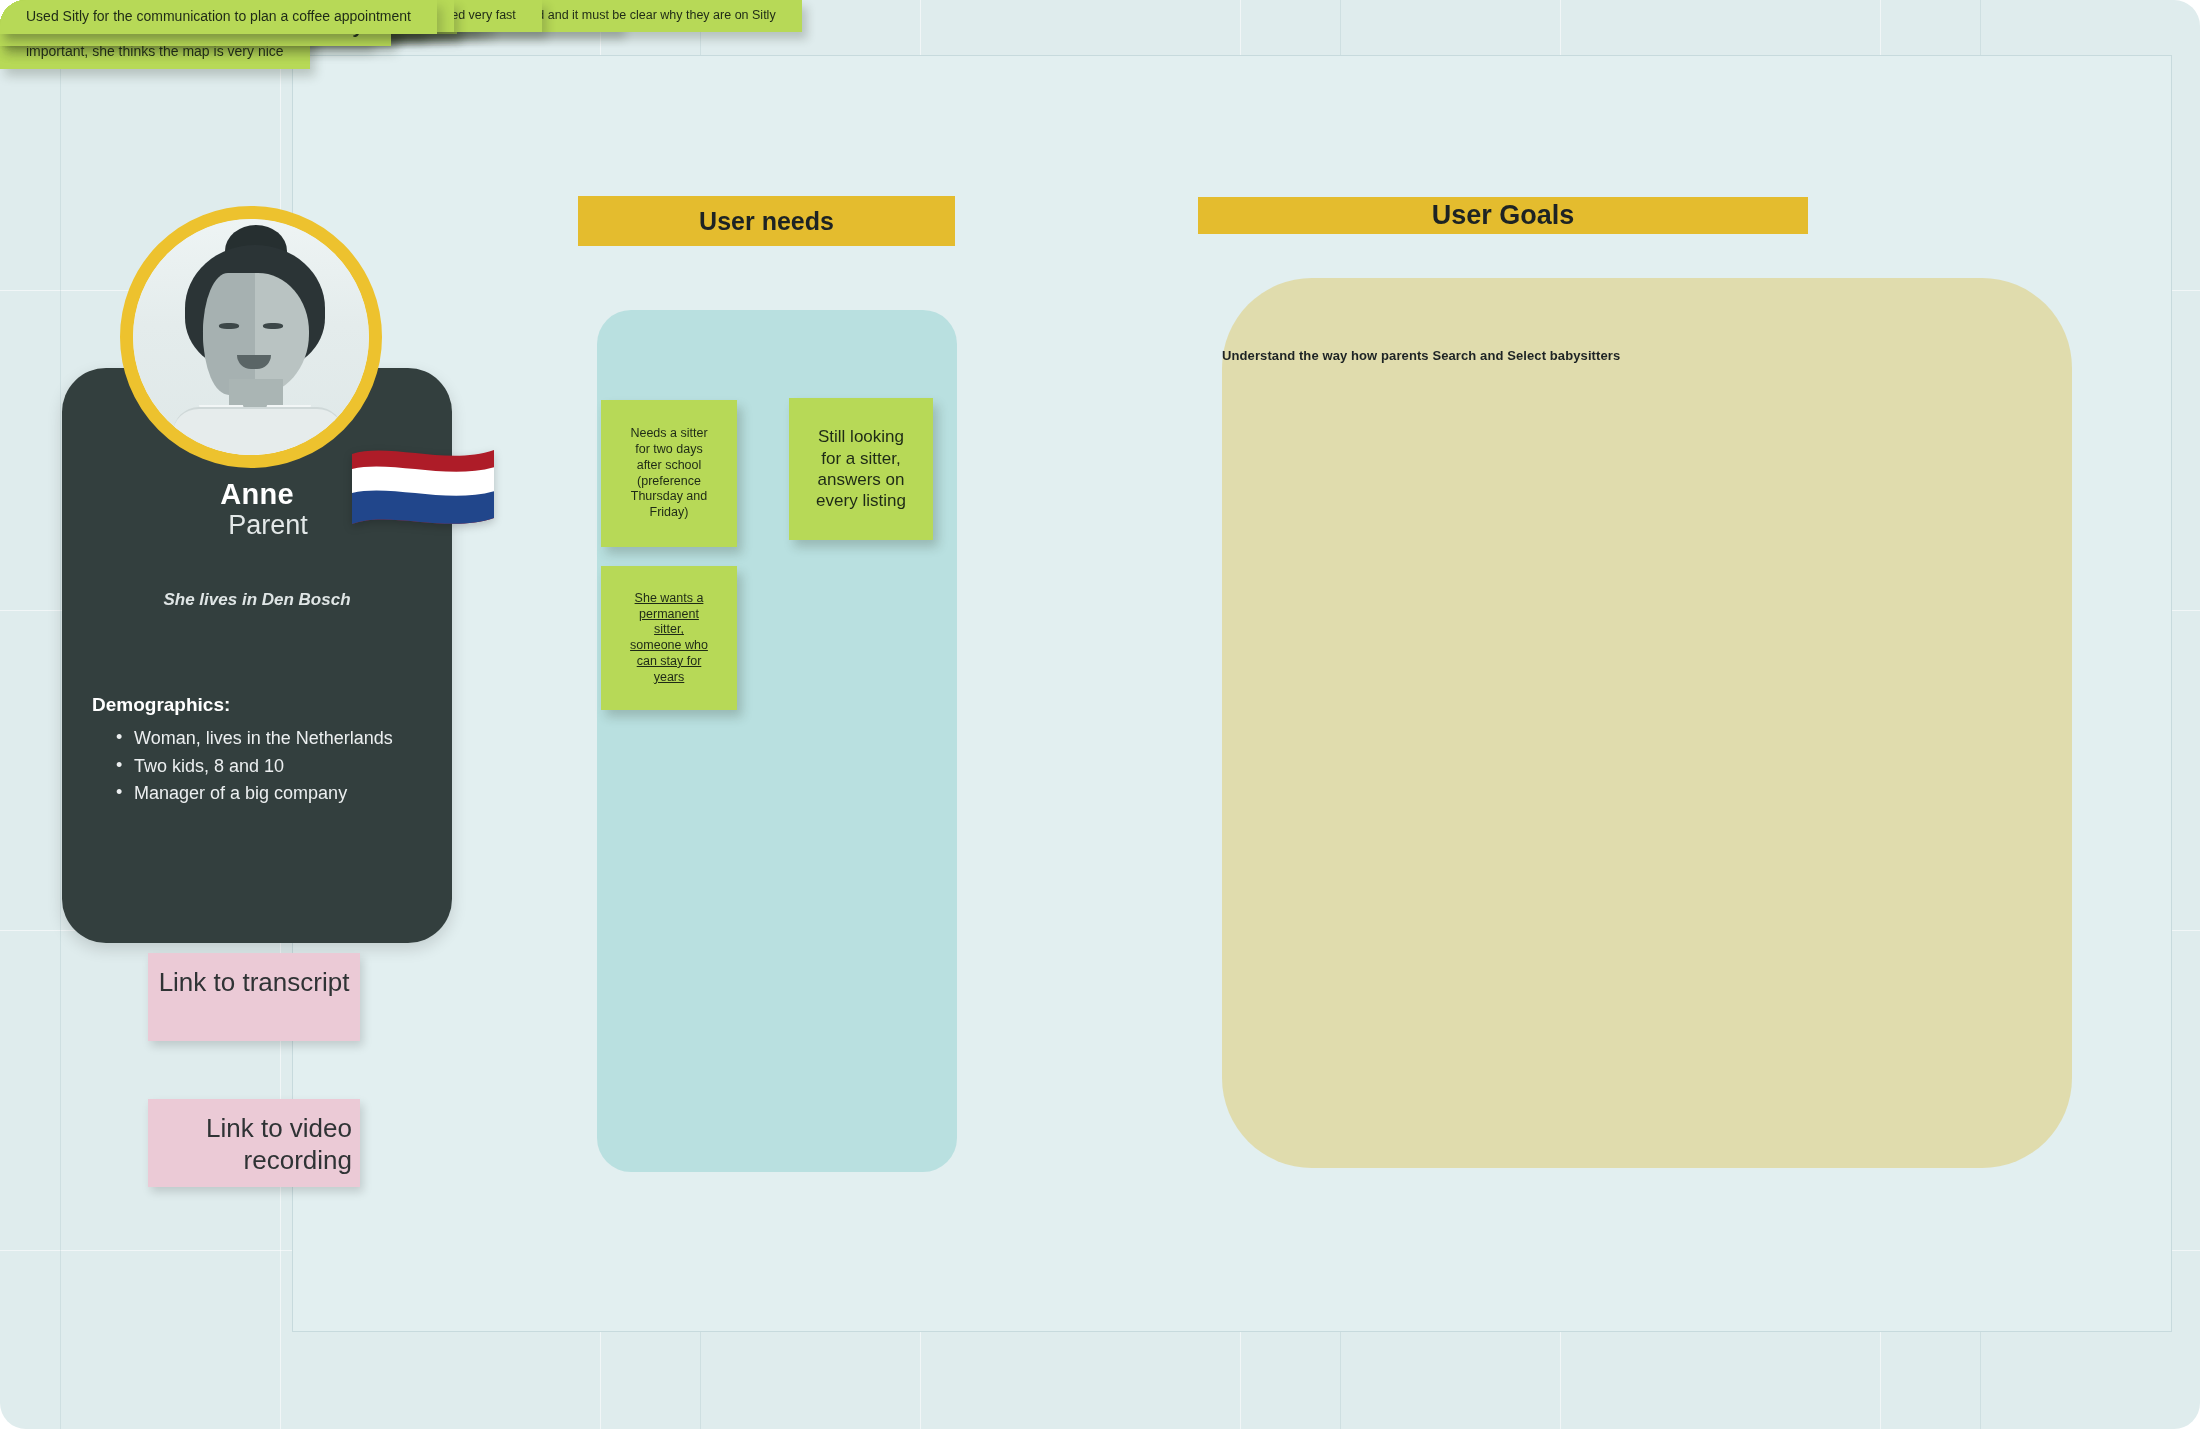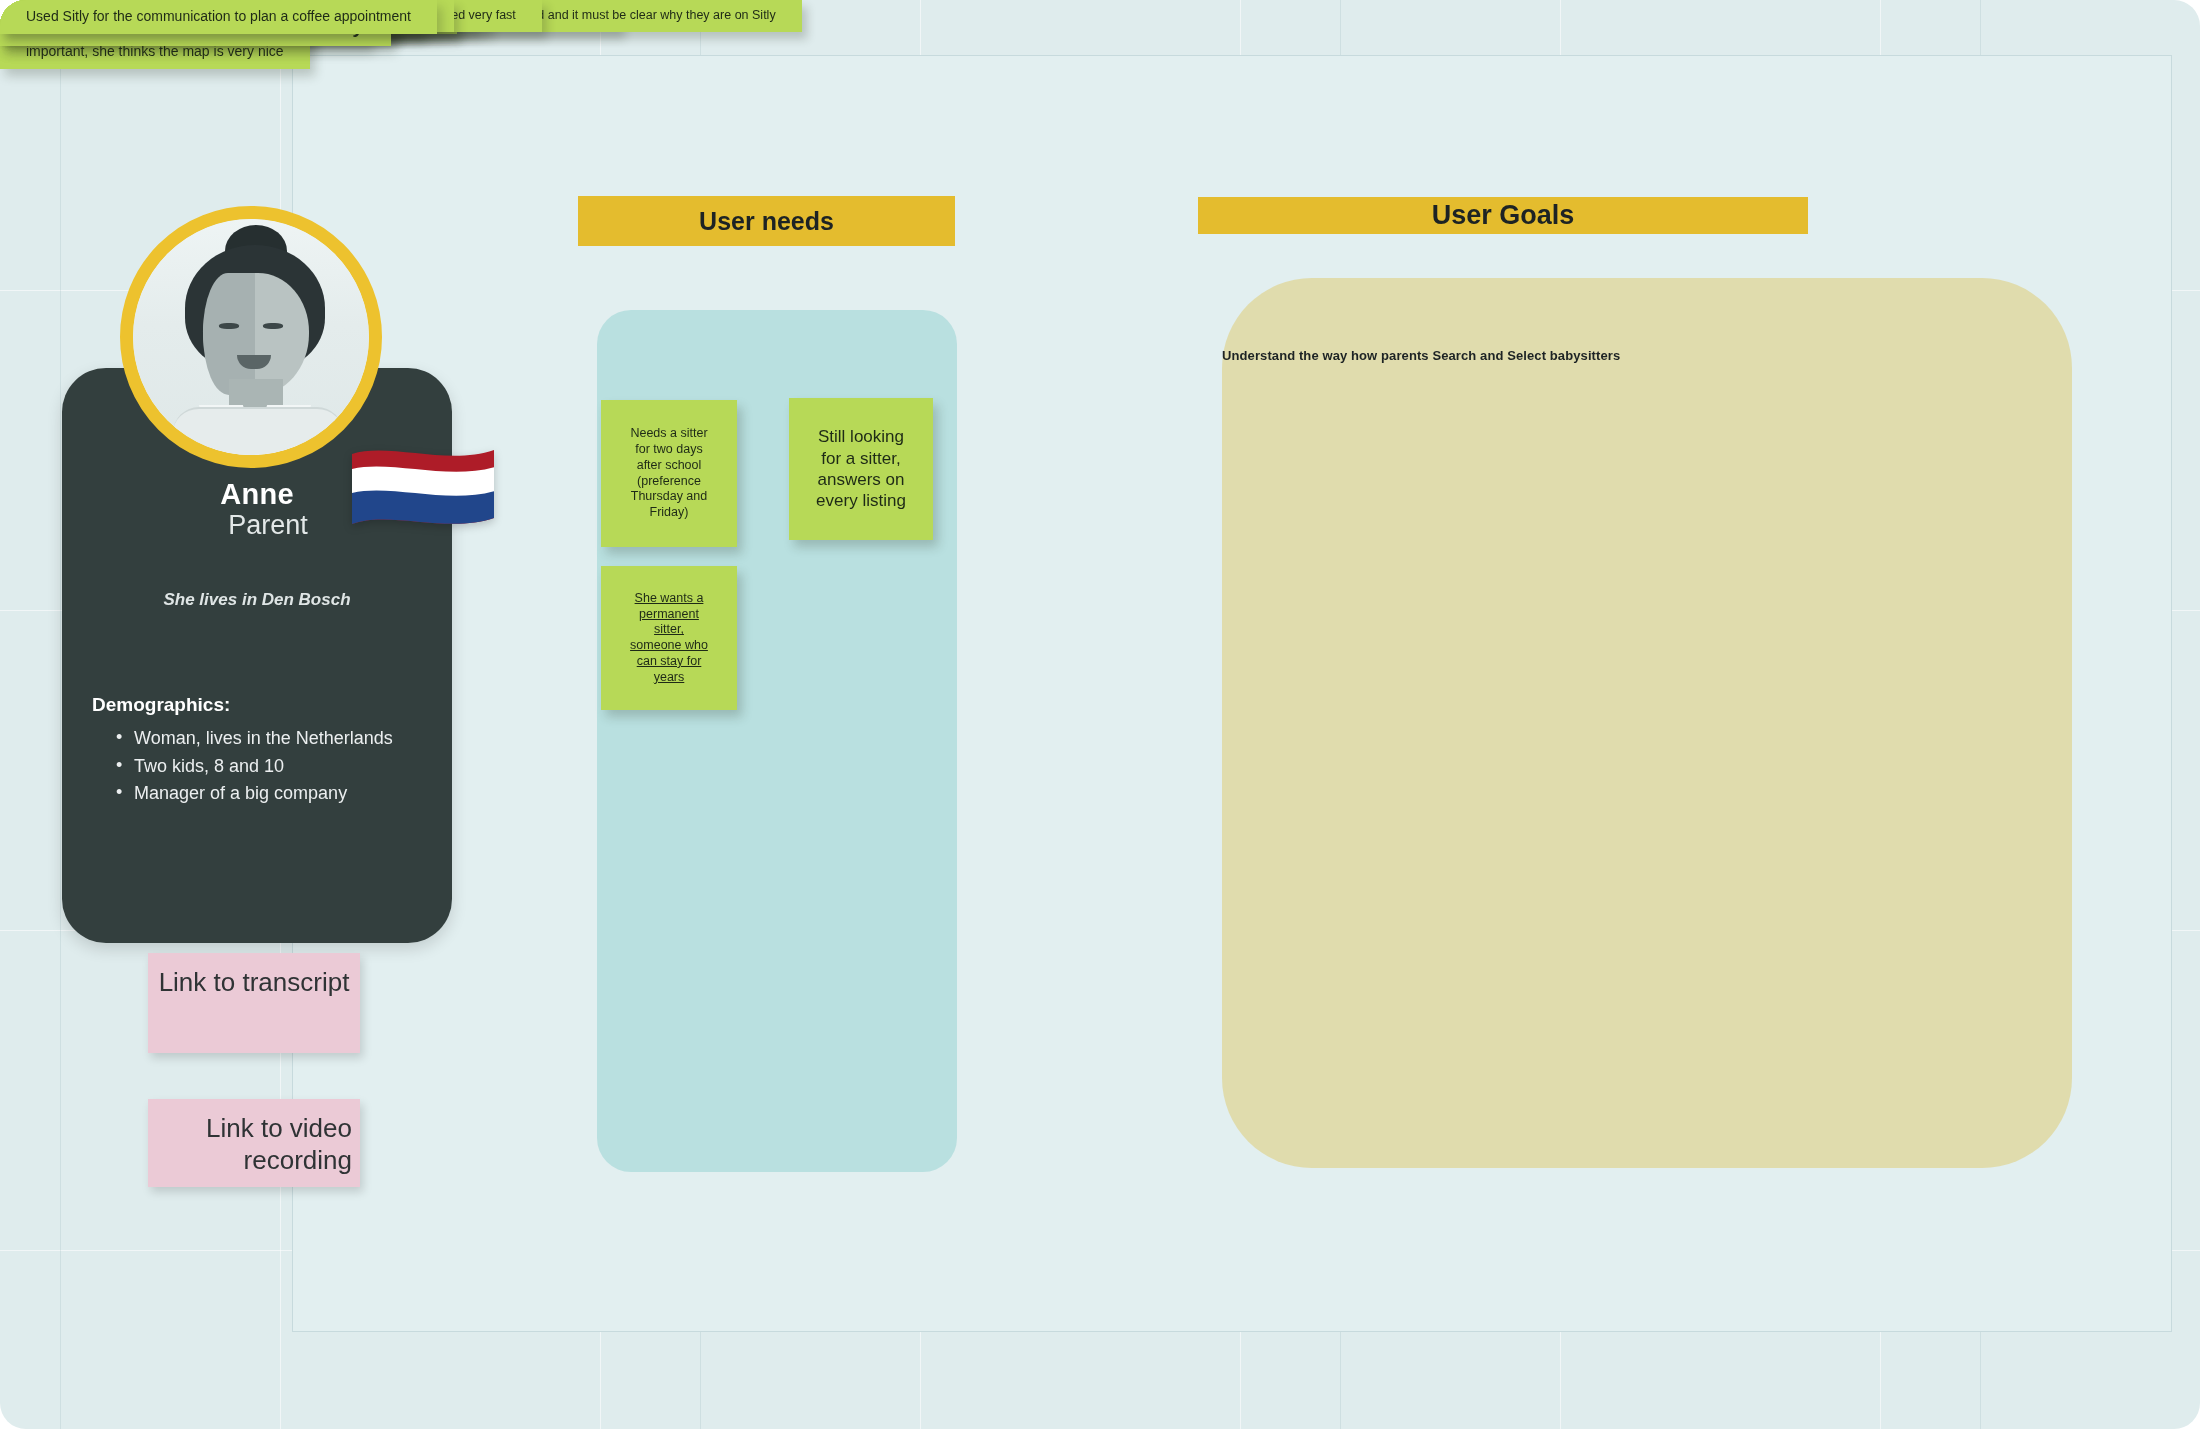--- a/index.html
+++ b/index.html
@@ -176,21 +176,21 @@
     width: 212px;
     background: #ebcad6;
     color: #2f3335;
     font-size: 26px;
     line-height: 1.22;
     text-align: center;
     padding: 14px 8px;
     box-shadow: 3px 5px 9px rgba(0,0,0,.15);
     cursor: pointer;
   }
-  #link-transcript { left: 148px; top: 953px; height: 100px; }
+  #link-transcript { left: 148px; top: 953px; height: 88px; }
   #link-video      { left: 148px; top: 1099px; height: 88px; text-align: right; }
 
   
   .section-ribbon {
     position: absolute;
     background: #e4bc2e;
     color: #1d2324;
     font-weight: 700;
     text-align: center;
     display: flex; align-items: center; justify-content: center;

